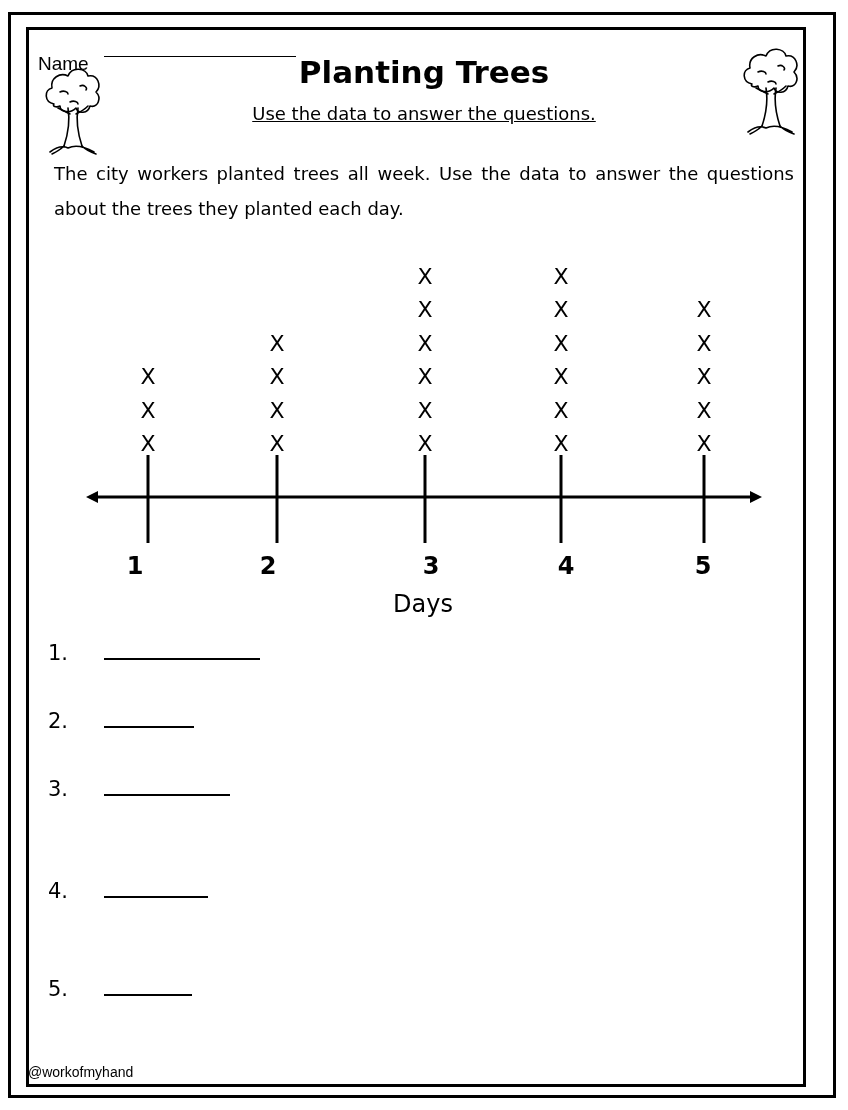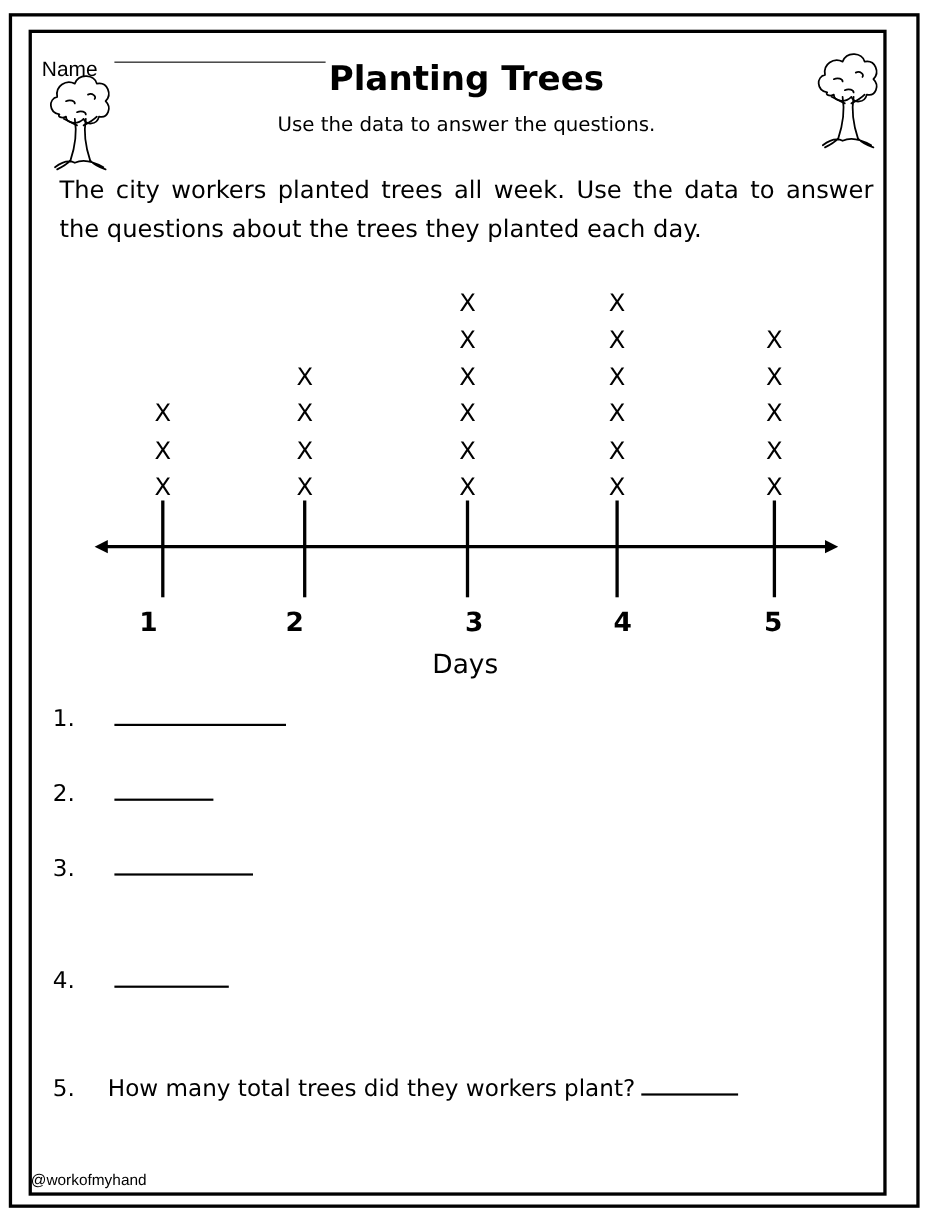--- a/index.html
+++ b/index.html
@@ -4,23 +4,23 @@
 <style>
   html, body { margin:0; padding:0; background:#ffffff; }
   body { width:848px; height:1110px; position:relative; overflow:hidden; font-family:"DejaVu Sans", sans-serif; color:#000; }
   .outer-border { position:absolute; left:8px; top:12px; width:828px; height:1086px; border:3px solid #000; box-sizing:border-box; }
   .inner-border { position:absolute; left:26px; top:27px; width:780px; height:1060px; border:3px solid #000; box-sizing:border-box; }
   .abs { position:absolute; }
   .name-label { left:38px; top:53px; font-family:"Liberation Sans", sans-serif; font-size:19px; }
   .name-line { left:104px; top:56px; width:192px; border-bottom:1.5px solid #000; }
   .title { left:0; width:848px; top:54px; text-align:center; font-size:31px; font-weight:bold; padding-left:0; }
   .title span { position:relative; left:0px; }
-  .subtitle { left:0; width:848px; top:103px; text-align:center; font-size:18px; }
+  .subtitle { left:0; width:848px; top:103px; text-align:center; font-size:18px;text-decoration:underline; }
   .tree { width:64px; height:96px; }
-  .intro { left:54px; top:156px; width:740px; font-size:22px; line-height:35px; text-align:justify; }
+  .intro { left:54px; top:156px; width:740px; font-size:18px; line-height:35px; text-align:justify; }
   .chart { left:0; top:250px; width:848px; height:380px; }
   .xmark { position:absolute; font-size:22px; line-height:22px; width:24px; text-align:center; font-family:"DejaVu Sans", sans-serif; }
   .tick-label { position:absolute; font-size:24px; font-weight:bold; width:30px; text-align:center; }
   .axis-title { position:absolute; font-size:24px; width:120px; text-align:center; }
   .questions { left:48px; top:636px; width:760px; font-size:21px; }
   .q { position:absolute; left:0; width:760px; line-height:34px; }
   .q-num { position:absolute; left:0; width:30px; }
   .q-text { position:absolute; left:50px; width:710px; }
   .blank { display:inline-block; border-bottom:2px solid #000; height:18px; vertical-align:baseline; margin-left:6px; }
   .footer { left:28px; top:1064px; font-family:Liberation Sans, sans-serif; font-size:14px; }
@@ -120,17 +120,17 @@
     <div class="q" style="top: 136px;">
       <span class="q-num">3.</span>
       <span class="q-text"><span class="blank" style="width: 126px;"></span></span>
     </div>
     <div class="q" style="top: 238px;">
       <span class="q-num">4.</span>
       <span class="q-text"><span class="blank" style="width: 104px;"></span></span>
     </div>
     <div class="q" style="top: 336px;">
       <span class="q-num">5.</span>
-      <span class="q-text"><span>How many total trees did they workers plant?</span><span class="blank" style="width: 88px;"></span></span>
+      <span class="q-text"><span class="blank" style="width: 88px;"></span></span>
     </div>
   </div>
 
 <div class="abs footer">@workofmyhand</div>
 
 </body></html>

